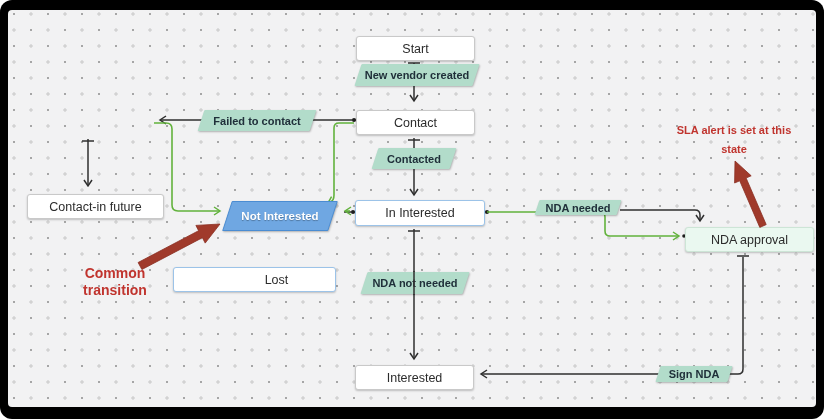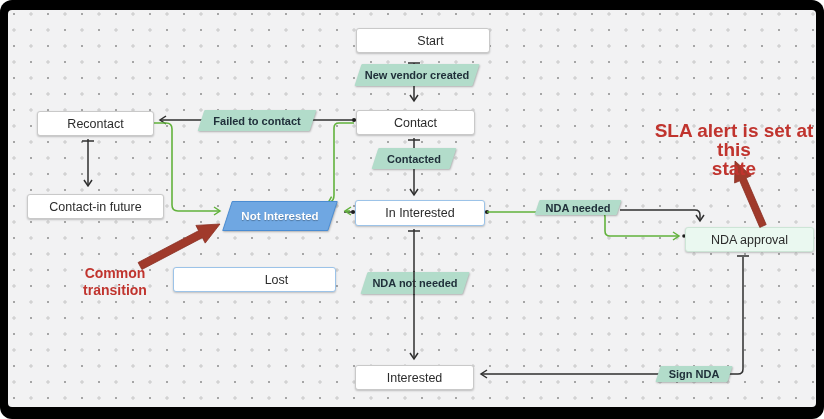--- a/index.html
+++ b/index.html
@@ -21,21 +21,21 @@
   .state--active{border:1.5px solid #9cc3e8;}
   .state--soft{background:#eaf8f0;border:1px solid #cde5d6;}
   .tlabel{position:absolute;display:flex;align-items:center;justify-content:center;
           font-size:11px;font-weight:bold;color:#20303a;z-index:3;}
   .tlabel::before{content:"";position:absolute;inset:0;background:var(--bg,#b2dcca);
           transform:skewX(-18deg);box-shadow:1px 1px 2px rgba(0,0,0,.28);z-index:-1;border-radius:1px;}
   .tlabel--blue{color:#fff;font-size:11.5px;text-shadow:0 1px 1px rgba(0,0,0,.3);}
   .tlabel--blue::before{background:var(--blue,#6fa7e2);border:1px solid #4a8cd2;}
   .note{position:absolute;text-align:center;font-weight:bold;color:#c0342e;z-index:6;}
   .note--common{left:53px;top:265px;width:124px;font-size:14px;line-height:17px;}
-  .note--sla{left:650px;top:121px;width:168px;font-size:19px;line-height:19px;}
+  .note--sla{left:650px;top:121px;width:168px;font-size:11px;line-height:19px;}
 </style>
 </head>
 <body>
 
 <div class="stage">
   <div class="canvas"></div>
 
   <svg class="layer" style="z-index:2;">
     <defs>
       <marker id="ah-b" markerUnits="userSpaceOnUse" markerWidth="12" markerHeight="12" refX="7" refY="5" orient="auto">
@@ -67,28 +67,25 @@
       <circle cx="684" cy="236" r="1.8"></circle>
     </g>
     <g fill="none" stroke="#62b23c" stroke-width="1.6">
       <path d="M154,123 H166 Q172,123 172,129 V205 Q172,211 178,211 H220" marker-end="url(#ah-g)"></path>
       <path d="M354,123 H339 Q334,123 334,128 V195 Q334,201 330,202 L328,203" marker-end="url(#ah-g)"></path>
       <path d="M350,211 H345" marker-end="url(#ah-g)"></path>
       <path d="M487,212 H600 Q605,212 605,217 V231 Q605,236 610,236 H679" marker-end="url(#ah-g)"></path>
     </g>
   </svg>
 
-  <div class="state" style="left:356px;top:28px;width:117px;height:23px;padding-left:15px;">
+  <div class="state" style="left:356px;top:36px;width:117px;height:23px;">
       <span>Start</span>
     </div>
   <div class="state" style="left:356px;top:110px;width:117px;height:23px;">
       <span>Contact</span>
-    </div>
-  <div class="state" style="left:37px;top:111px;width:115px;height:23px;">
-      <span>Recontact</span>
     </div>
   <div class="state" style="left:27px;top:194px;width:135px;height:23px;">
       <span>Contact-in future</span>
     </div>
   <div class="state state--active" style="left:355px;top:200px;width:128px;height:24px;">
       <span>In Interested</span>
     </div>
   <div class="state state--active" style="left:173px;top:267px;width:117px;height:23px;padding-left:44px;">
       <span>Lost</span>
     </div>

